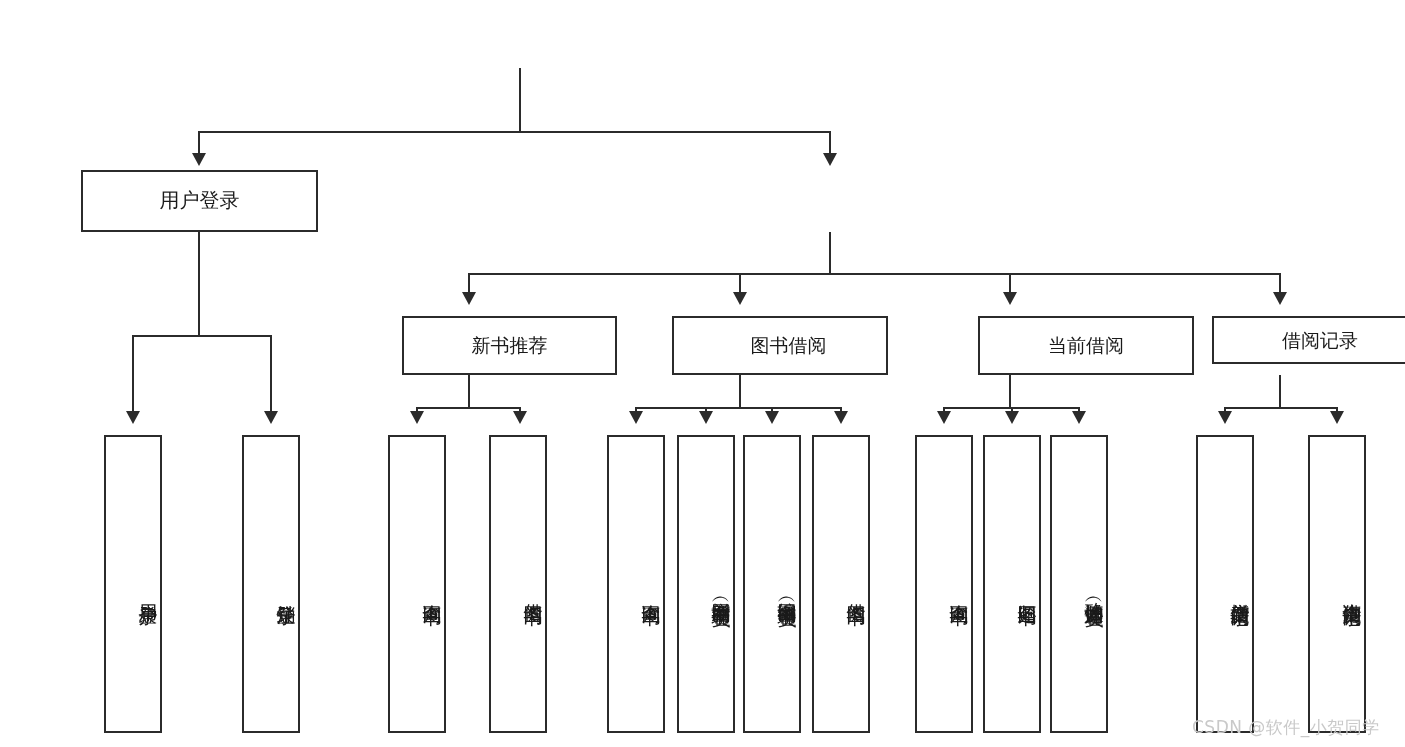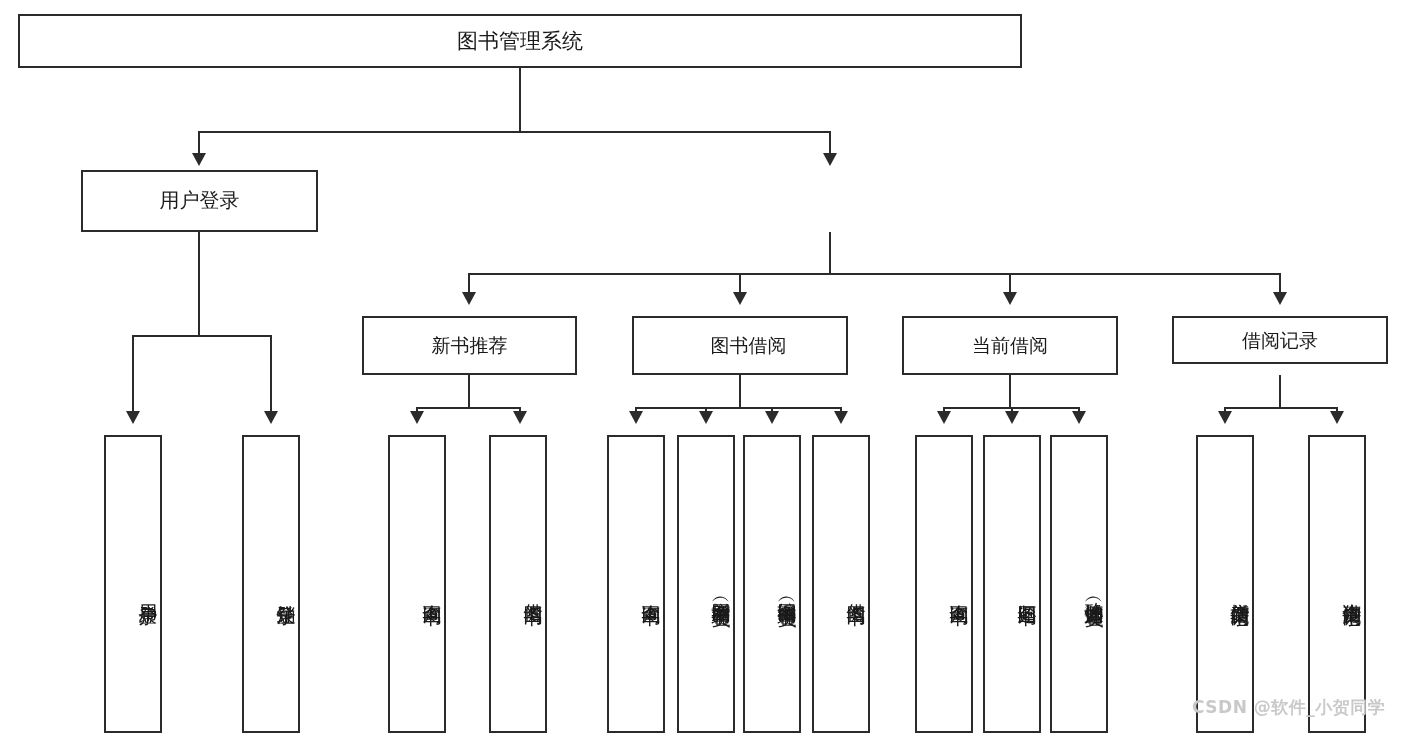--- a/index.html
+++ b/index.html
@@ -28,20 +28,21 @@
     line-height: 1.18;
   }
   .node.root {
     font-size: 21px;
   }
   .node.lvl2 {
     font-size: 20px;
   }
   .node.lvl3 {
     font-size: 19px;
+    margin-left: 40px;
   }
   .node.leaf {
     font-size: 19px;
     writing-mode: vertical-rl;
     text-orientation: upright;
     align-items: flex-start;
     justify-content: center;
     padding-top: 14px;
     letter-spacing: 1px;
     white-space: nowrap;
@@ -74,23 +75,20 @@
     letter-spacing: 0.5px;
     white-space: nowrap;
     font-family: "DejaVu Sans", "Liberation Sans", sans-serif;
   }
 </style>
 </head>
 <body>
 
 <div id="canvas">
 
-  <div class="node root" style="left:18px; top:14px; width:1004px; height:54px;">
-    <span class="label">图书管理系统</span>
-  </div>
 
   <div class="edge v" style="left:519px; top:68px; height:64px;"></div>
 
   <div class="edge h" style="left:198px; top:131px; width:633px;"></div>
 
   <div class="edge v" style="left:198px; top:131px; height:24px;"></div>
   <div class="arrow" style="left:192px; top:153px;"></div>
 
   <div class="edge v" style="left:829px; top:131px; height:24px;"></div>
   <div class="arrow" style="left:823px; top:153px;"></div>
@@ -117,21 +115,21 @@
   <div class="arrow" style="left:1003px; top:292px;"></div>
   <div class="edge v" style="left:1279px; top:273px; height:20px;"></div>
   <div class="arrow" style="left:1273px; top:292px;"></div>
 
   <div class="node lvl3" style="left:362px; top:316px; width:215px; height:59px;">
     <span class="label">新书推荐</span>
   </div>
   <div class="node lvl3" style="left:632px; top:316px; width:216px; height:59px;padding-left:17px;">
     <span class="label">图书借阅</span>
   </div>
-  <div class="node lvl3" style="left:902px; top:316px; width:216px; height:59px;">
+  <div class="node lvl3" style="left:938px; top:316px; width:216px; height:59px;">
     <span class="label">当前借阅</span>
   </div>
   <div class="node lvl3" style="left:1172px; top:316px; width:216px; height:48px;">
     <span class="label">借阅记录</span>
   </div>
 
   <div class="edge v" style="left:468px; top:375px; height:33px;"></div>
   <div class="edge h" style="left:416px; top:407px; width:105px;"></div>
   <div class="edge v" style="left:416px; top:407px; height:6px;"></div>
   <div class="arrow" style="left:410px; top:411px;"></div>
@@ -202,15 +200,15 @@
     <span class="label">确认归还（管理员）</span>
   </div>
 
   <div class="node leaf" style="left:1196px; top:435px; width:58px; height:298px;">
     <span class="label">新增借阅记录</span>
   </div>
   <div class="node leaf" style="left:1308px; top:435px; width:58px; height:298px;">
     <span class="label">查询借阅记录</span>
   </div>
 
-  <div id="watermark" style="left:1192px; top:696px;font-weight:bold;">CSDN @软件_小贺同学</div>
+  <div id="watermark" style="left:1192px; top:716px;">CSDN @软件_小贺同学</div>
 
 </div>
 
 </body></html>

